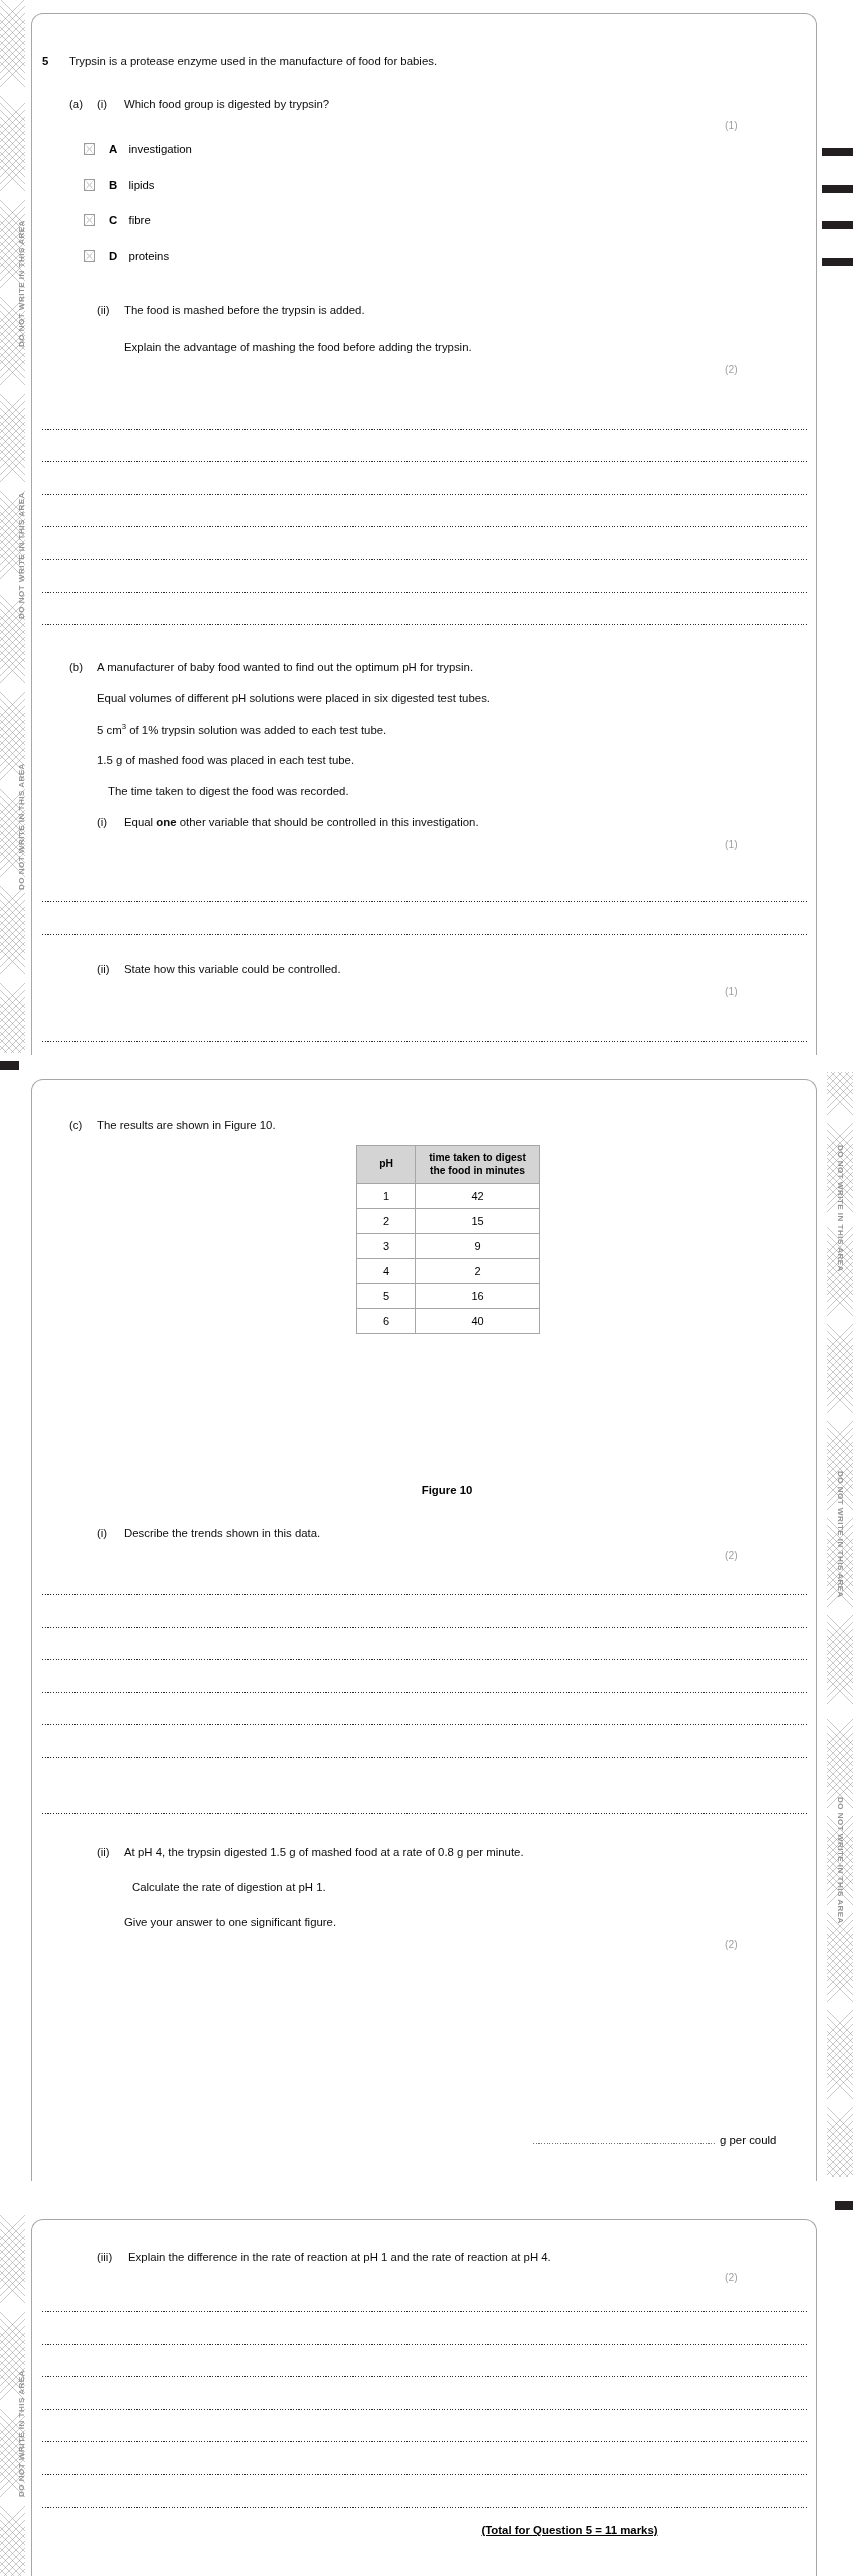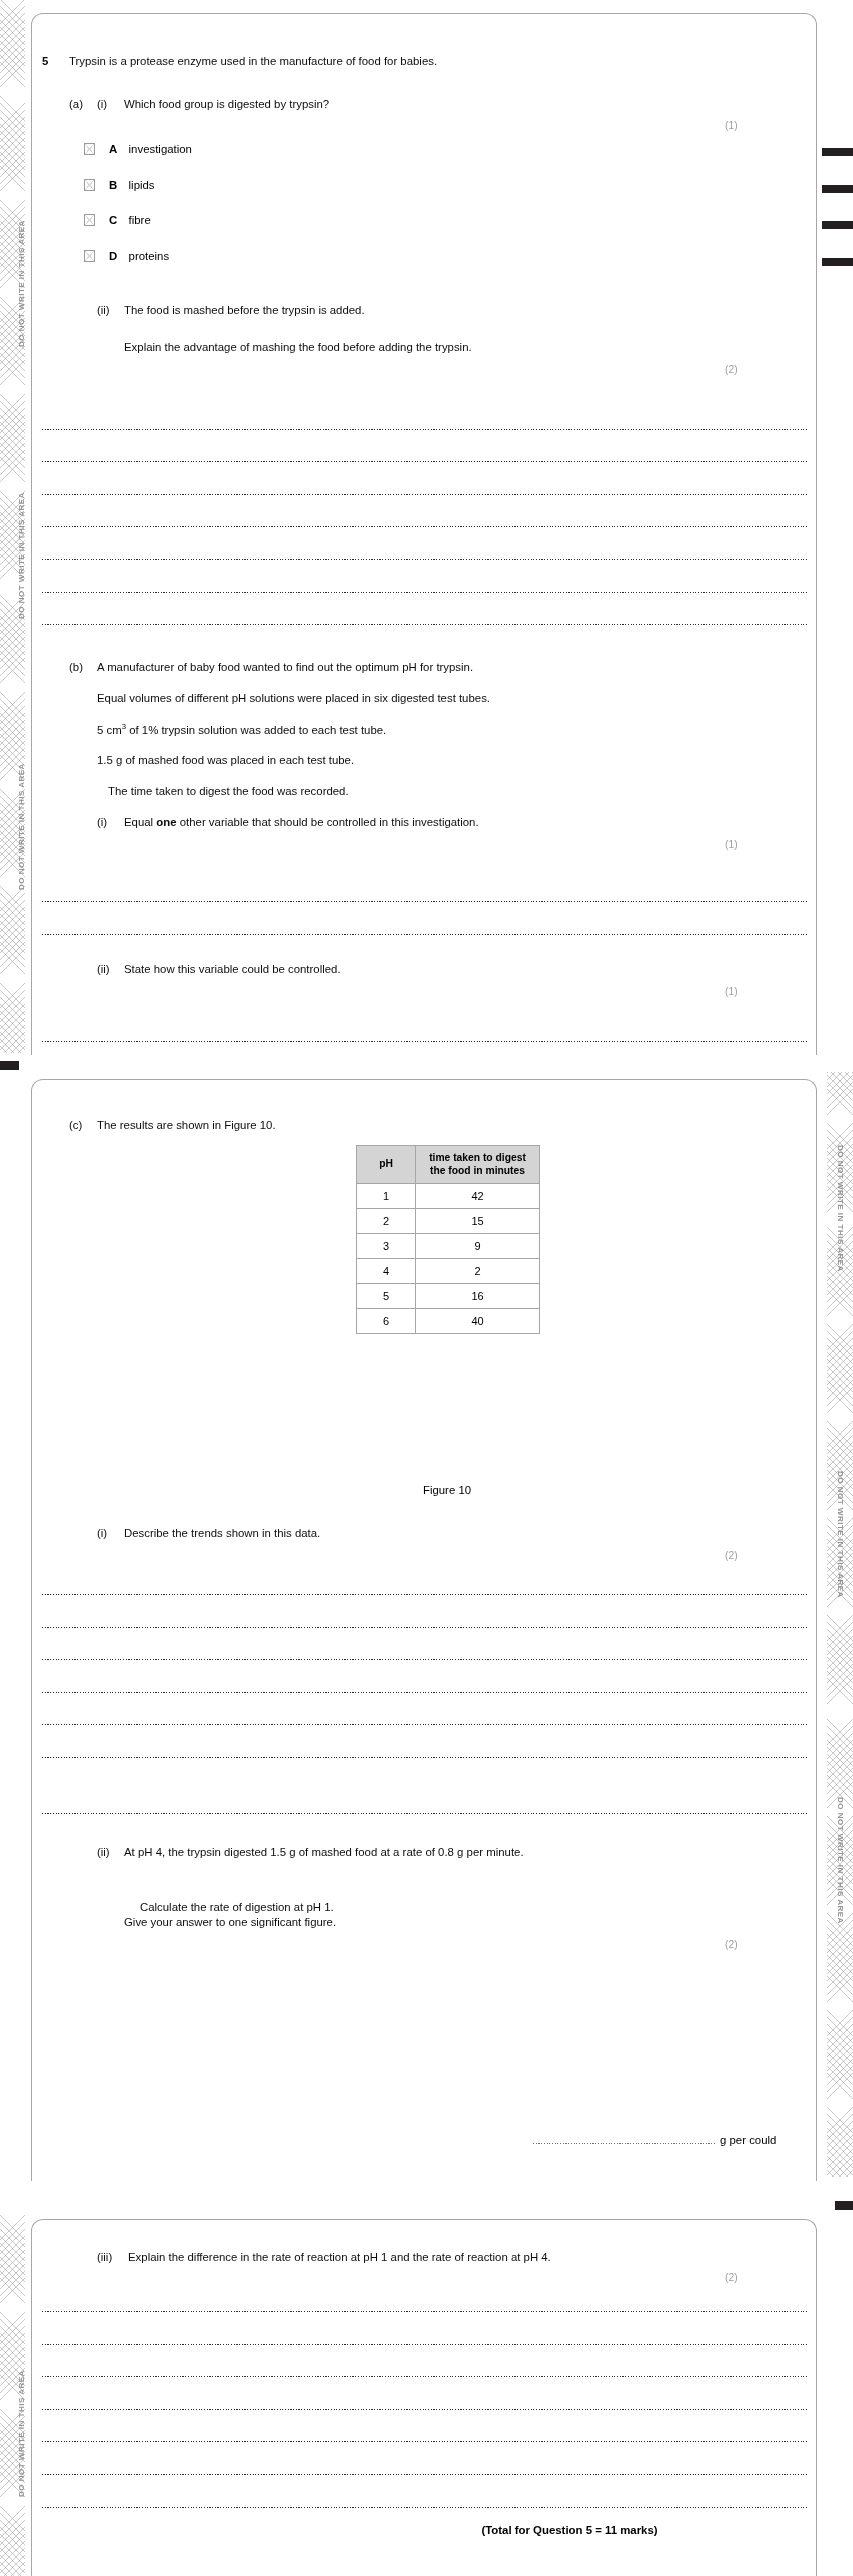--- a/index.html
+++ b/index.html
@@ -116,21 +116,21 @@
     line-height: 1.22;
     padding: 6px 4.3px;
   }
   #results-table tbody td { padding: 6px 4.3px; height: 22px; }
   .col-ph   { width: 59px; }
   .col-time { width: 124px; }
 
   .figcap {
     position: absolute;
     font-size: 11.4px;
-    font-weight: normal;
+    font-weight: bold;
     text-align: center;
   }
   .total-line {
     position: absolute;
     font-size: 11.4px;
     font-weight: bold;
     text-align: center;
   }
   .unit-label { position: absolute; font-size: 11.4px; }
   sup { font-size: .68em; vertical-align: super; }
@@ -274,21 +274,21 @@
   <div class="ruleline" style="left:42px; top:1594px; width:766px;"></div>
   <div class="ruleline" style="left:42px; top:1627px; width:766px;"></div>
   <div class="ruleline" style="left:42px; top:1659px; width:766px;"></div>
   <div class="ruleline" style="left:42px; top:1692px; width:766px;"></div>
   <div class="ruleline" style="left:42px; top:1724px; width:766px;"></div>
   <div class="ruleline" style="left:42px; top:1757px; width:766px;"></div>
   <div class="ruleline" style="left:42px; top:1813px; width:766px;"></div>
 
   <div class="q" style="left:97px; top:1845px;">(ii)</div>
   <div class="q" style="left:124px; top:1845px;">At pH 4, the trypsin digested 1.5 g of mashed food at a rate of 0.8 g per minute.</div>
-  <div class="q" style="left:140px; top:1880px;margin-top:20px;">Calculate the rate of digestion at pH 1.</div>
+  <div class="q" style="left:132px; top:1880px;">Calculate the rate of digestion at pH 1.</div>
   <div class="q" style="left:124px; top:1915px;">Give your answer to one significant figure.</div>
   <div class="marks" style="left:725px; top:1939px;">(2)</div>
 
   <div class="ruleline light" style="left:533px; top:2143px; width:183px;"></div>
   <div class="unit-label" style="left:720px; top:2134px;">g per could</div>
 
   <div class="regmark" style="left:835px; top:2201px; width:18.5px; height:8.7px;"></div>
 
   <div class="hatch" style="left:0px; top:2212px; width:25px; height:364px;"></div>
   <div class="hatch-label hl-left" style="left:17px; top:2497px;">DO NOT WRITE IN THIS AREA</div>
@@ -300,16 +300,16 @@
   <div class="marks" style="left:725px; top:2272px;">(2)</div>
 
   <div class="ruleline" style="left:42px; top:2311px; width:766px;"></div>
   <div class="ruleline" style="left:42px; top:2344px; width:766px;"></div>
   <div class="ruleline" style="left:42px; top:2376px; width:766px;"></div>
   <div class="ruleline" style="left:42px; top:2409px; width:766px;"></div>
   <div class="ruleline" style="left:42px; top:2441px; width:766px;"></div>
   <div class="ruleline" style="left:42px; top:2474px; width:766px;"></div>
   <div class="ruleline" style="left:42px; top:2507px; width:766px;"></div>
 
-  <div class="total-line" style="left:423px; top:2524px; width:293px;">(Total for Question 5 = 11 marks)</div>
+  <div class="total-line" style="left:423px; top:2524px; width:293px;text-decoration:underline;">(Total for Question 5 = 11 marks)</div>
 
 </div>
 
 
 </body></html>

